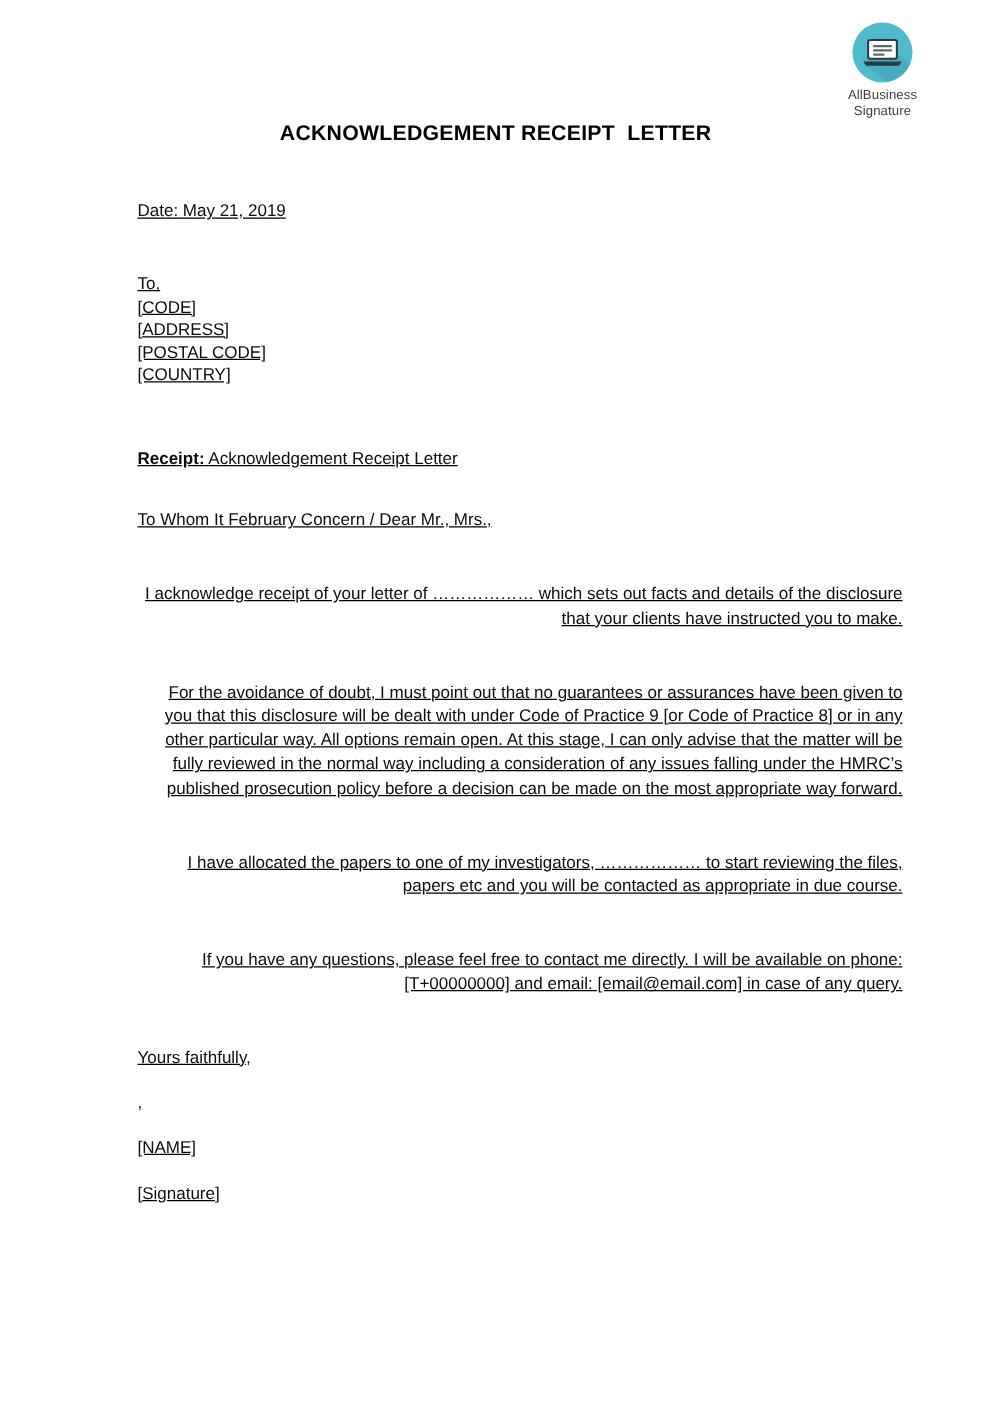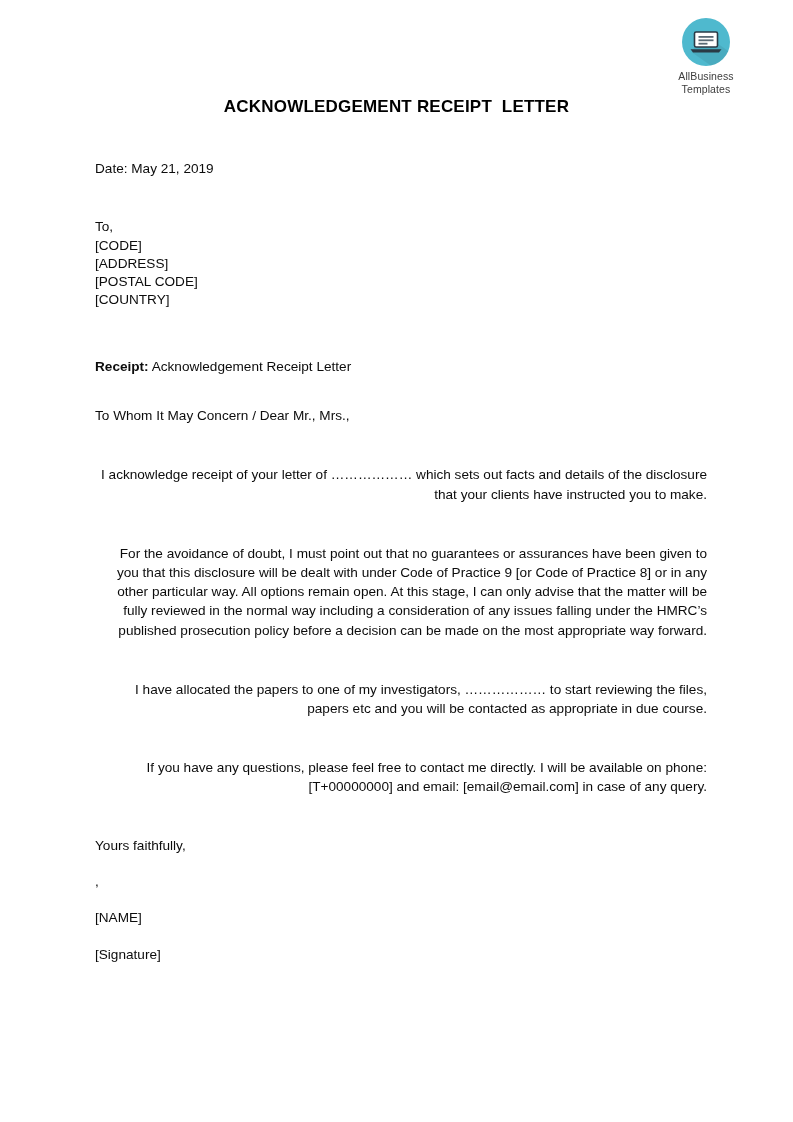--- a/index.html
+++ b/index.html
@@ -73,23 +73,24 @@
     font-size: 17px;
     font-weight: bold;
     letter-spacing: 0.2px;
     color: #000000;
     white-space: pre;
   }
 
   
   .body-area {
     position: absolute;
-    left: 95px;
+    left: 110px;
     top: 160px;
     width: 612px;
+    text-decoration: underline;
   }
   .ln {
     font-size: 13.6px;
     line-height: 18.3px;
     color: #0c0c0c;
     white-space: pre-wrap;
   }
   .para {
     font-size: 13.6px;
     line-height: 19.2px;
@@ -126,21 +127,21 @@
         <svg width="34" height="26" viewBox="0 0 34 26" xmlns="http://www.w3.org/2000/svg">
           <rect x="5.5" y="3" width="23" height="15" rx="1.6" fill="#ffffff" stroke="#2a3a45" stroke-width="1.6"></rect>
           <rect x="9.5" y="7" width="15" height="1.8" fill="#5a6a75"></rect>
           <rect x="9.5" y="10.4" width="15" height="1.8" fill="#5a6a75"></rect>
           <rect x="9.5" y="13.8" width="9" height="1.8" fill="#5a6a75"></rect>
           <path d="M1.5 20.2 L32.5 20.2 L30 23.6 L4 23.6 Z" fill="#2a3a45"></path>
         </svg>
       </div>
     </div>
     <div class="logo-text">AllBusiness</div>
-    <div class="logo-text">Templates</div>
+    <div class="logo-text">Signature</div>
   </div>
 
   <div class="doc-title">ACKNOWLEDGEMENT RECEIPT  LETTER</div>
 
   <div class="body-area">
 
     <div class="ln">Date: May 21, 2019</div>
 
     <div class="gap-l"></div>
 
@@ -149,21 +150,21 @@
     <div class="ln">[ADDRESS]</div>
     <div class="ln">[POSTAL CODE]</div>
     <div class="ln">[COUNTRY]</div>
 
     <div class="gap-xl"></div>
 
     <div class="ln"><span class="bold">Receipt:</span><span> </span><span>Acknowledgement Receipt Letter</span></div>
 
     <div class="gap-m"></div>
 
-    <div class="ln">To Whom It May Concern / Dear Mr., Mrs.,</div>
+    <div class="ln">To Whom It February Concern / Dear Mr., Mrs.,</div>
 
     <div class="gap-l"></div>
 
     <div class="para">I acknowledge receipt of your letter of ……………… which sets out facts and details of the disclosure that your clients have instructed you to make.</div>
 
     <div class="gap-l"></div>
 
     <div class="para">For the avoidance of doubt, I must point out that no guarantees or assurances have been given to you that this disclosure will be dealt with under Code of Practice 9 [or Code of Practice 8] or in any other particular way.  All options remain open.  At this stage, I can only advise that the matter will be fully reviewed in the normal way including a consideration of any issues falling under the HMRC’s published prosecution policy before a decision can be made on the most appropriate way forward.</div>
 
     <div class="gap-l"></div>

